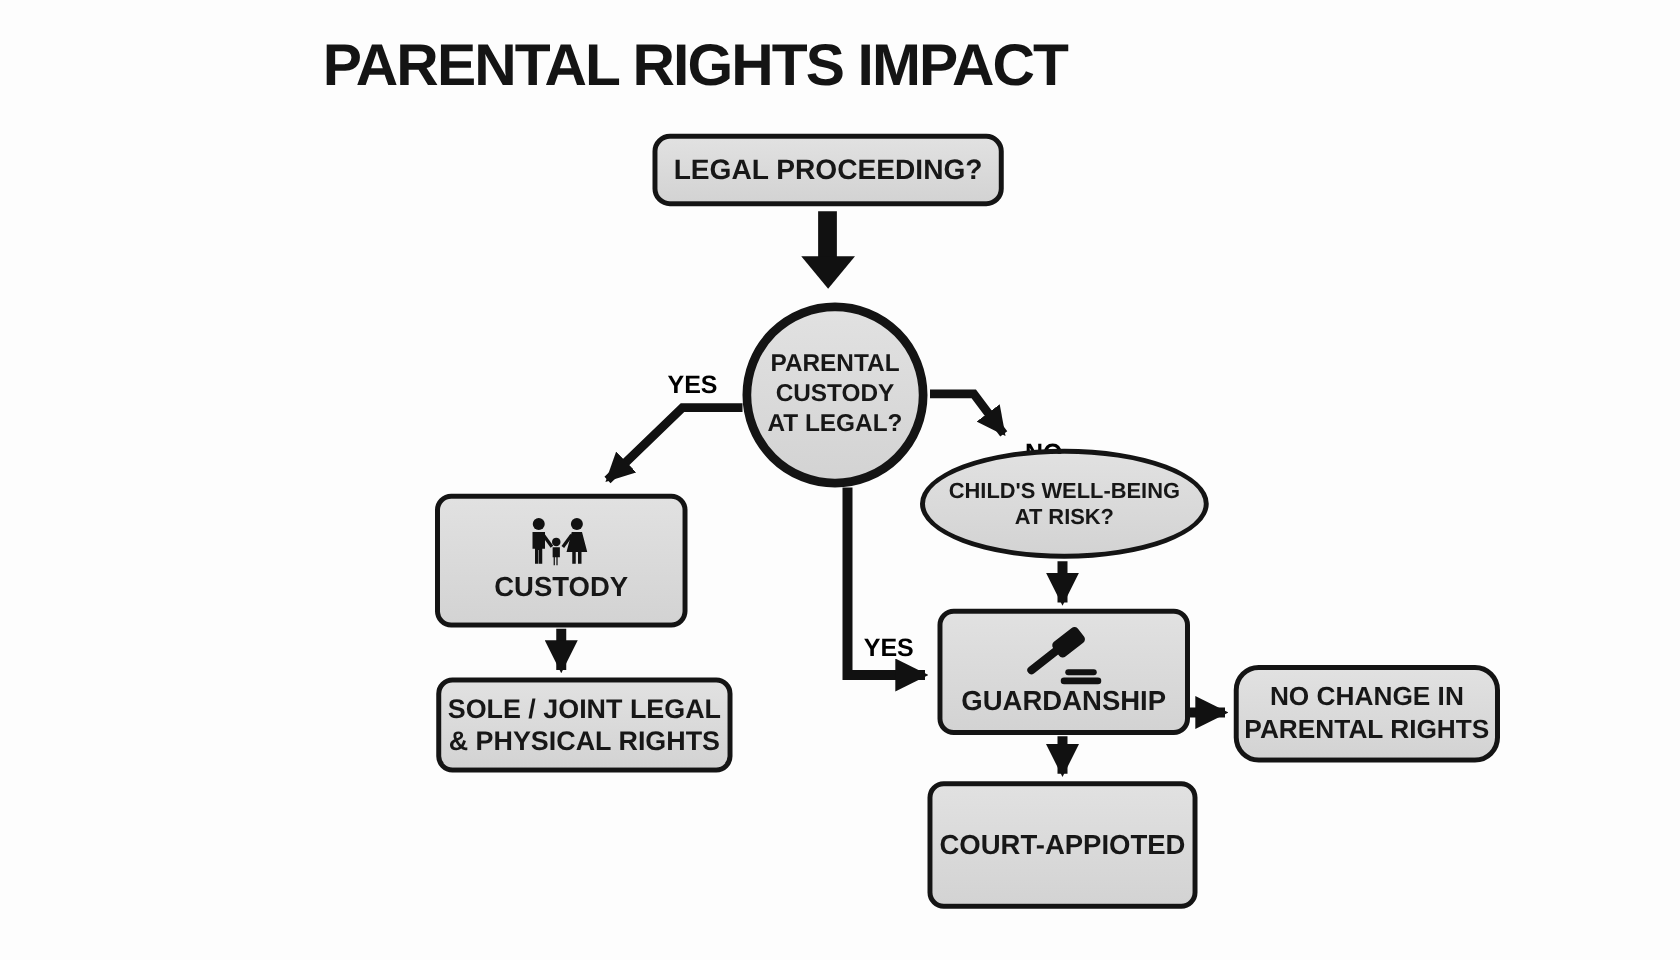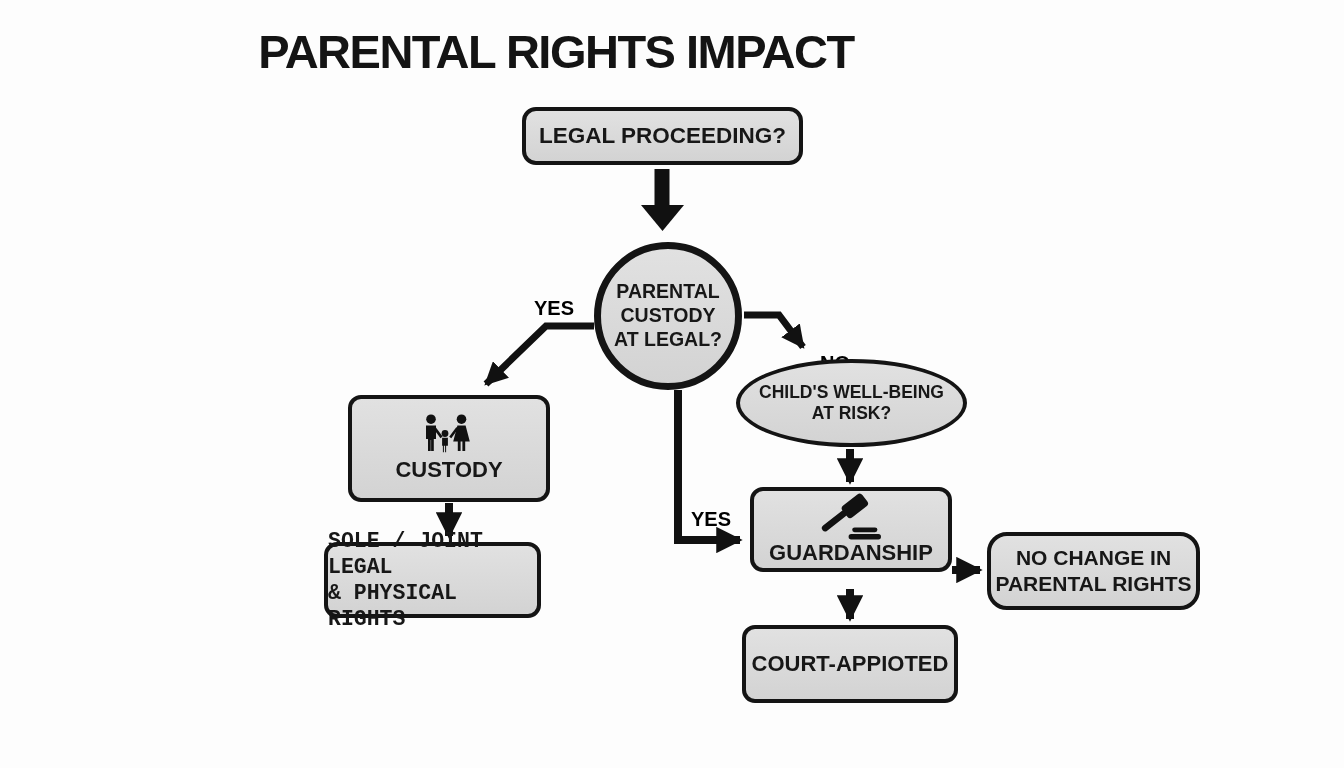--- a/index.html
+++ b/index.html
@@ -88,46 +88,46 @@
           <path d="M25.1 24.8 h5.8 v8 h-1.8 v6.4 h-1 v-6.4 h-1.2 v6.4 h-1 v-6.4 h-0.8 z"></path>
           <path d="M39.4 14 l-7.2 9.8 2.1 1.5 6.6 -9 z"></path>
           <circle cx="44.5" cy="6.2" r="4.8"></circle>
           <path d="M40.4 12.6 h8.2 l4.2 16 h-4.6 v9.4 h-2.8 v-9.4 h-1.8 v9.4 h-2.8 v-9.4 h-4.6 z"></path>
         </g>
       </svg>
     </span>
     <span class="ln">CUSTODY</span>
   </div>
 
-  <div class="node" style="left:324px;top:542px;width:217px;height:76px;font-size:21.5px;font-family:Liberation Mono, monospace;">
+  <div class="node" style="left:349px;top:542px;width:237px;height:76px;font-size:21.5px;">
     <span class="ln">SOLE / JOINT LEGAL</span>
     <span class="ln">&amp; PHYSICAL RIGHTS</span>
   </div>
 
   <div class="node ellipse" style="left:736px;top:359px;width:231px;height:88px;font-size:17.5px;">
     <span class="ln">CHILD'S WELL-BEING</span>
     <span class="ln">AT RISK?</span>
   </div>
 
-  <div class="node" style="left:750px;top:487px;width:202px;height:85px;font-size:22px;">
+  <div class="node" style="left:750px;top:487px;width:202px;height:101px;font-size:22px;">
     <span class="icon-wrap">
       <svg width="70" height="48" viewBox="0 0 56 40" aria-hidden="true">
         <g fill="#111">
           <rect x="1" y="19.5" width="31" height="5.5" rx="2.7" transform="rotate(-38 16.5 22.2)"></rect>
           <rect x="25" y="1" width="12.5" height="21" rx="3" transform="rotate(52 31.2 11.5)"></rect>
           <rect x="29" y="29.5" width="21" height="4" rx="2"></rect>
           <rect x="26" y="35" width="27" height="4.5" rx="2.2"></rect>
         </g>
       </svg>
     </span>
     <span class="ln">GUARDANSHIP</span>
   </div>
 
   <div class="node" style="left:987px;top:532px;width:213px;height:78px;font-size:21px;border-radius:20px;">
     <span class="ln">NO CHANGE IN</span>
     <span class="ln">PARENTAL RIGHTS</span>
   </div>
 
-  <div class="node" style="left:742px;top:625px;width:216px;height:78px;font-size:22px;">
+  <div class="node" style="left:742px;top:625px;width:216px;height:102px;font-size:22px;">
     <span class="ln">COURT-APPIOTED</span>
   </div>
 
 </div>
 
 </body></html>

